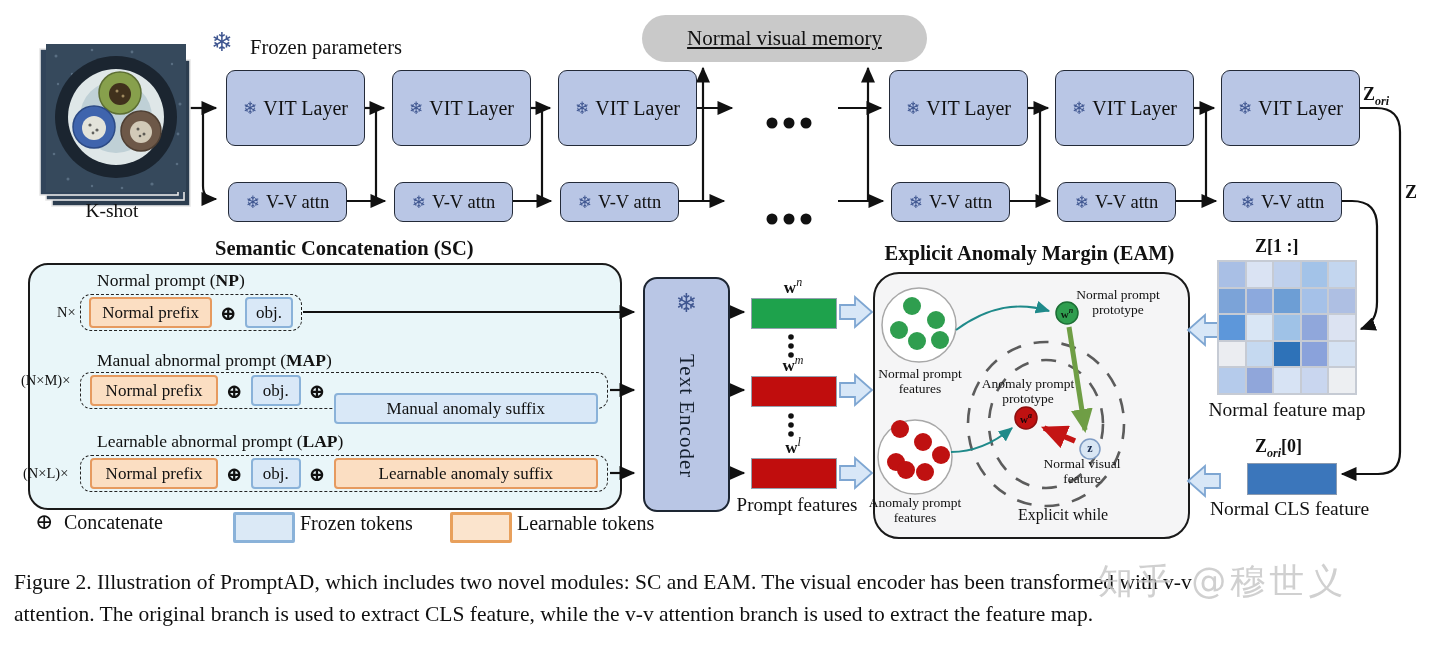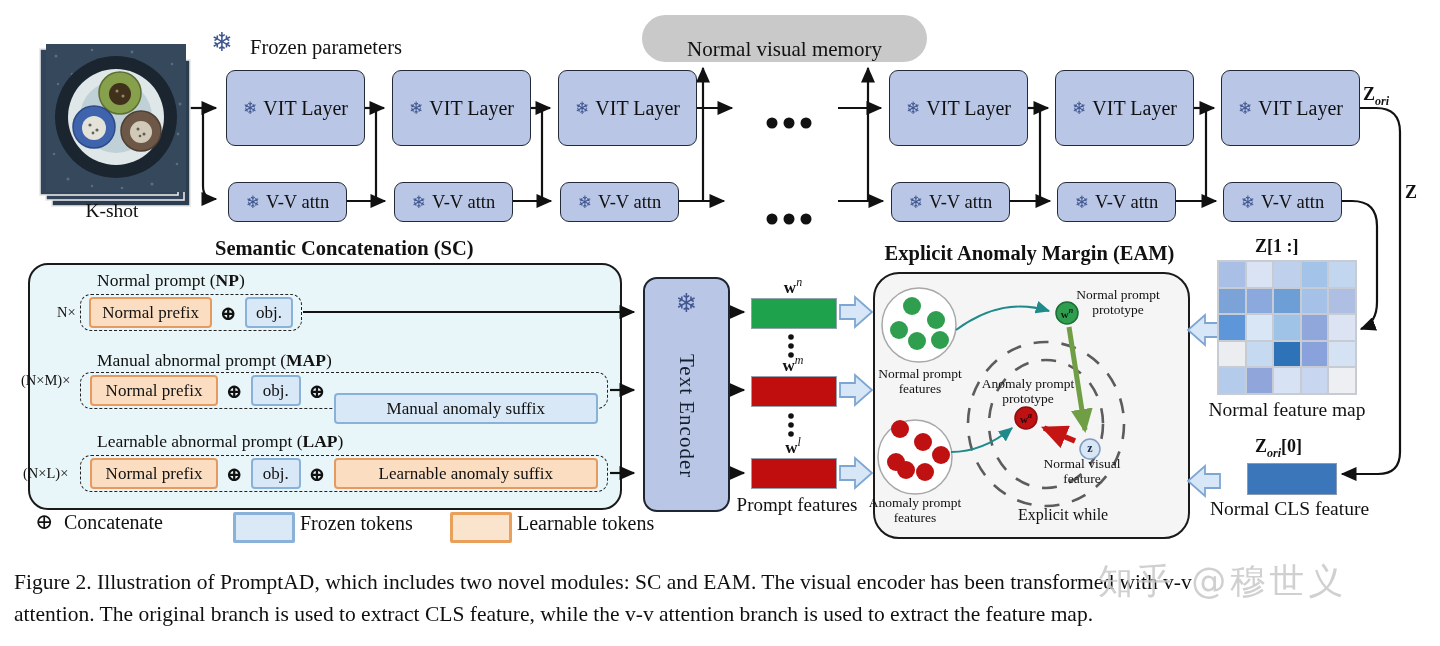--- a/index.html
+++ b/index.html
@@ -8,21 +8,21 @@
   .abs{position:absolute;}
   .t{position:absolute;white-space:nowrap;}
   
   .modbox{position:absolute;background:#b9c6e5;border:1.7px solid #232a38;border-radius:9px;
           display:flex;align-items:center;justify-content:center;gap:6px;z-index:2;}
   .vit{width:137px;height:74px;top:70px;font-size:20px;}
   .vv{width:117px;height:38px;top:182px;font-size:18.5px;}
   .flake{color:#3f5690;font-size:17px;line-height:1;}
   
   .pill{position:absolute;left:642px;top:15px;width:285px;height:47px;background:#c9c9c9;border-radius:24px;
-        display:flex;align-items:flex-end;justify-content:center;font-size:21px;z-index:2;}
+        display:flex;align-items:center;justify-content:center;font-size:21px;z-index:2;text-decoration:underline;}
   
   .scbox{position:absolute;left:28px;top:263px;width:590px;height:243px;background:#e9f6f9;
          border:2px solid #1a1a1a;border-radius:20px;z-index:0;}
   .dashwrap{position:absolute;border:1.6px dashed #222;border-radius:11px;display:flex;align-items:center;z-index:2;}
   .token{border-radius:4px;display:flex;align-items:center;justify-content:center;font-size:17px;height:27px;}
   .tok-learn{background:#fbdec2;border:2.4px solid #e69a5f;}
   .tok-frozen{background:#d9e8f7;border:2.4px solid #8ab2d9;}
   .oplus{font-size:20px;font-weight:bold;}
   .rowhead{position:absolute;font-size:17.5px;white-space:nowrap;z-index:2;}
   .mult{position:absolute;font-size:14.5px;white-space:nowrap;z-index:2;}

